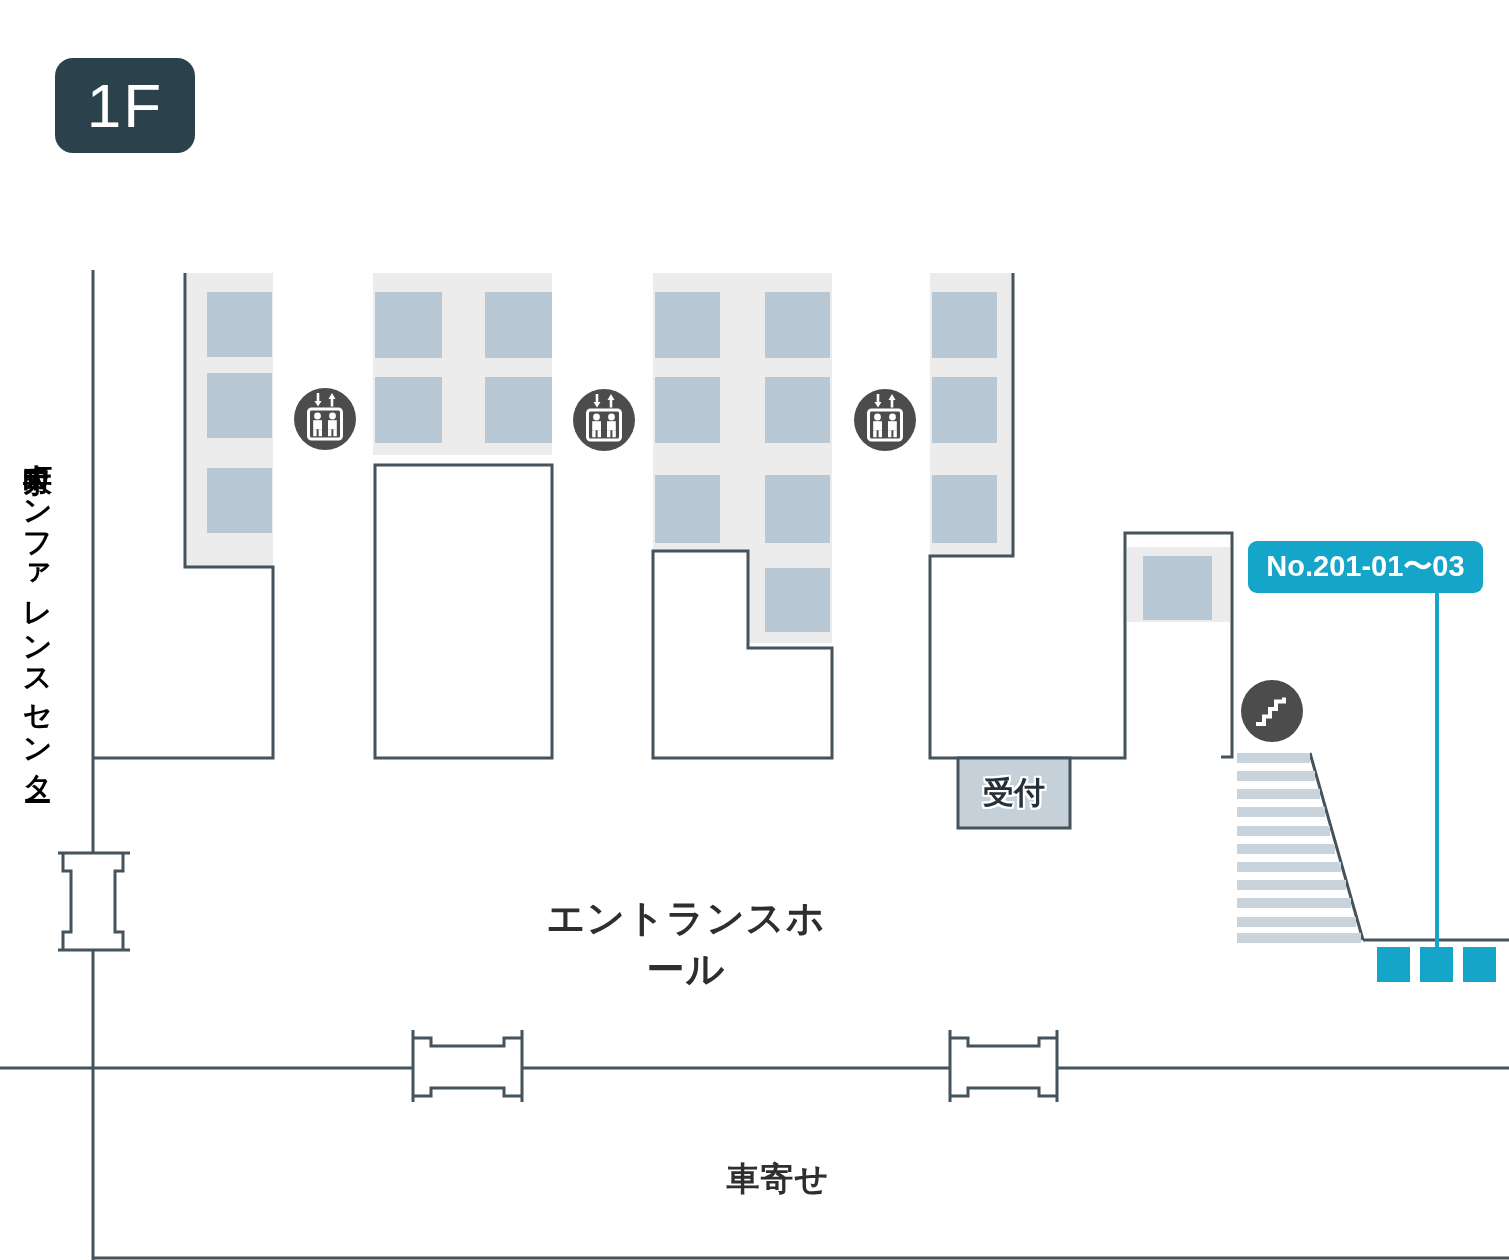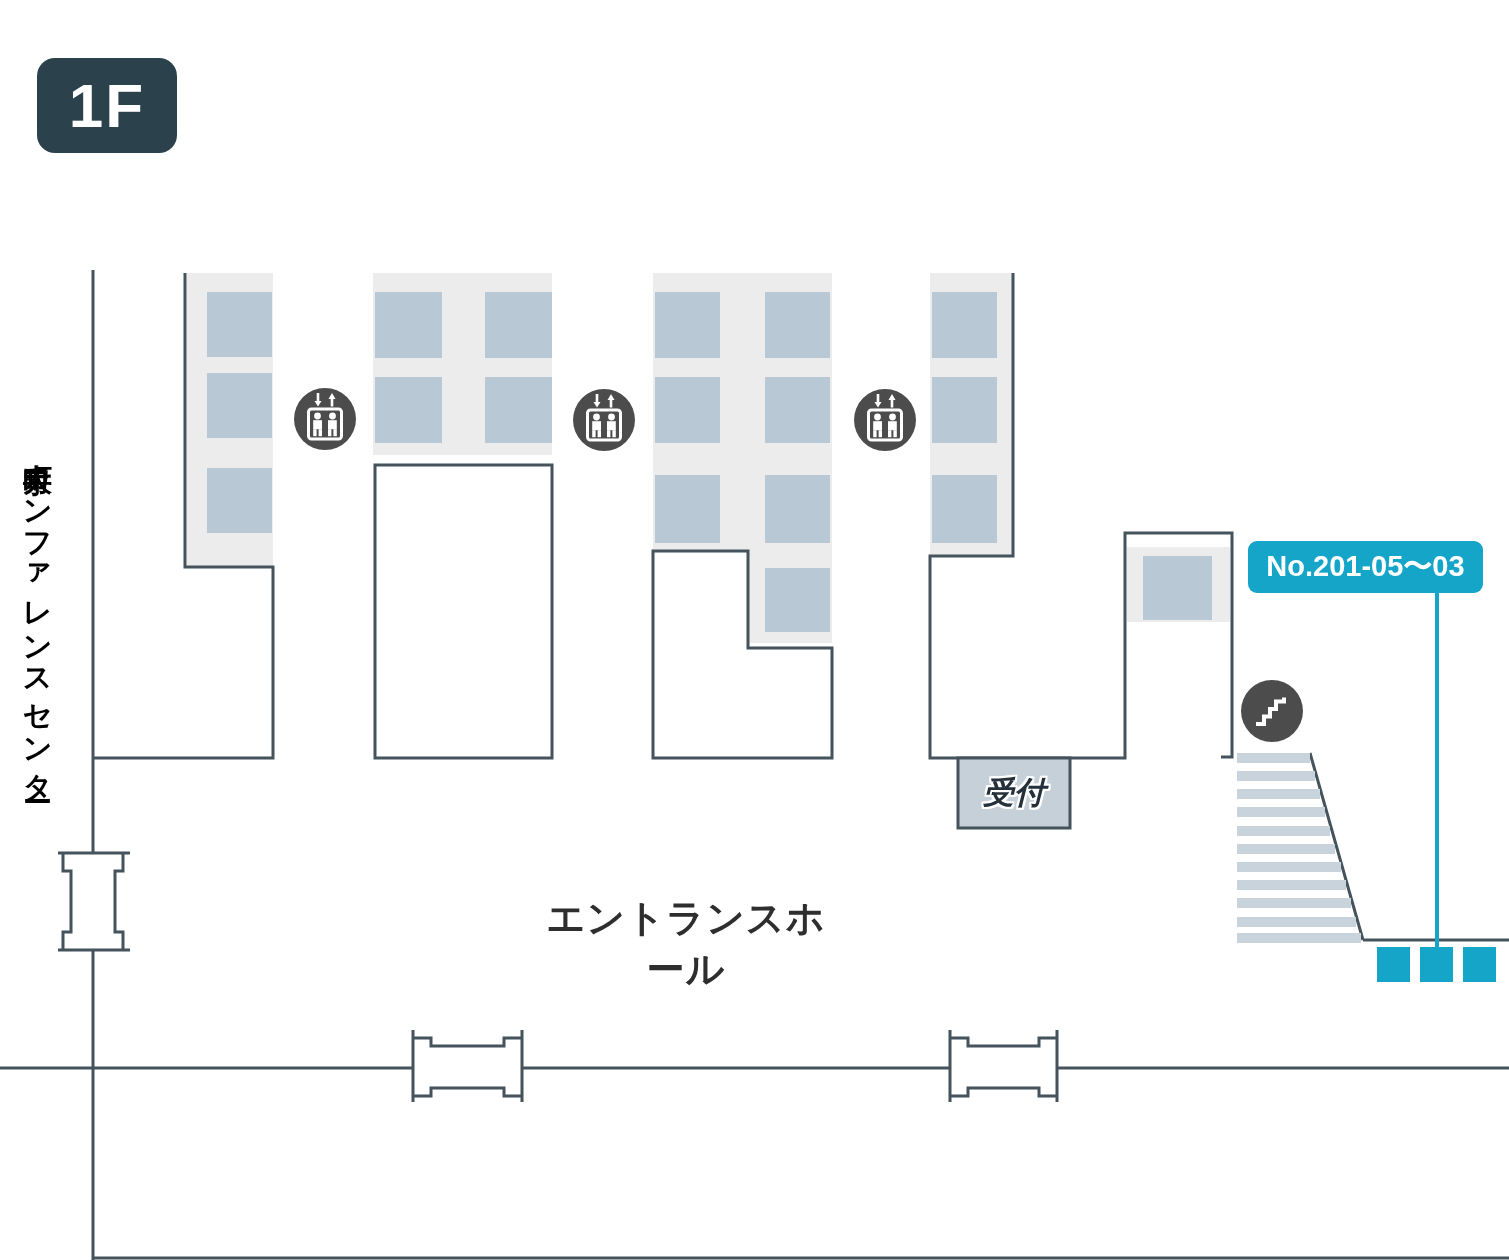--- a/index.html
+++ b/index.html
@@ -3,40 +3,39 @@
 <meta charset="utf-8">
 <style>
   html,body{margin:0;padding:0;background:#fff;}
   #canvas{
     position:relative;width:1509px;height:1260px;background:#fff;overflow:hidden;
     font-family:"Liberation Sans","DejaVu Sans",sans-serif;
   }
   #plan-svg{position:absolute;left:0;top:0;}
   .overlay{position:absolute;}
   .floor-badge{
-    left:37px;top:58px;width:140px;height:95px;background:#2b424d;border-radius:18px;
-    color:#fff;font-size:62px;font-weight:bold;display:flex;align-items:center;justify-content:center;
+    left:55px;top:58px;width:140px;height:95px;background:#2b424d;border-radius:18px;
+    color:#fff;font-size:62px;font-weight:normal;display:flex;align-items:center;justify-content:center;
     letter-spacing:2px;
   }
   .building-label{
     left:10px;top:398px;width:56px;height:432px;
     writing-mode:vertical-rl;text-orientation:mixed;
     font-size:29px;font-weight:600;color:#000;letter-spacing:1px;
     display:flex;align-items:center;justify-content:center;
   }
   .entrance-label{
     left:536px;top:893px;width:300px;text-align:center;
     font-size:38px;font-weight:600;color:#2e2e2e;letter-spacing:1px;
   }
   .reception-label{
     left:958px;top:758px;width:112px;height:70px;
     display:flex;align-items:center;justify-content:center;
     font-size:31px;font-weight:700;color:#25313a;
     text-shadow:-2px -2px 0 #fff,2px -2px 0 #fff,-2px 2px 0 #fff,2px 2px 0 #fff,0 -2px 0 #fff,0 2px 0 #fff,-2px 0 0 #fff,2px 0 0 #fff;
-    font-style:italic;
   }
   .carporch-label{
     left:678px;top:1157px;width:200px;text-align:center;
     font-size:33px;font-weight:600;color:#2e2e2e;letter-spacing:1px;
   }
   .room-tag{
     left:1248px;top:541px;width:235px;height:52px;background:#14a5c9;border-radius:9px;
     color:#fff;font-size:29px;font-weight:700;display:flex;align-items:center;justify-content:center;
     letter-spacing:0px;white-space:nowrap;
   }
@@ -163,16 +162,17 @@
   </svg>
 
   <div class="overlay floor-badge">1F</div>
 
   <div class="overlay building-label">大手町カンファレンスセンター</div>
 
   <div class="overlay entrance-label">エントランスホール</div>
 
   <div class="overlay reception-label">受付</div>
 
+  <div class="overlay carporch-label">車寄せ</div>
 
-  <div class="overlay room-tag">No.201-05〜03</div>
+  <div class="overlay room-tag">No.201-01〜03</div>
 
 </div>
 
 </body></html>

